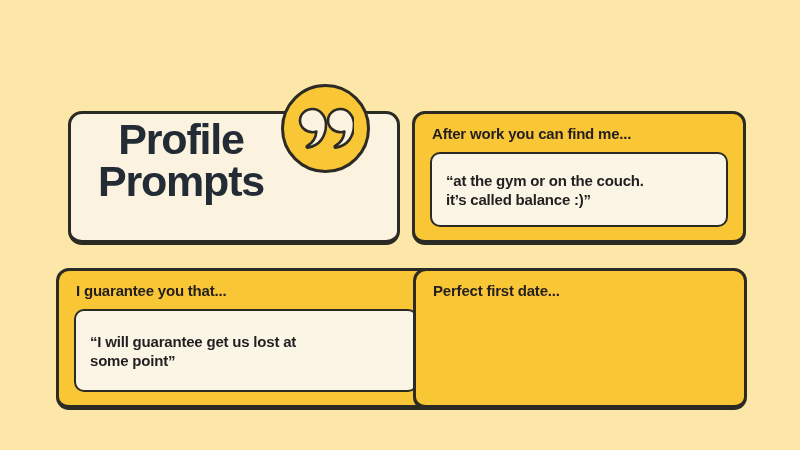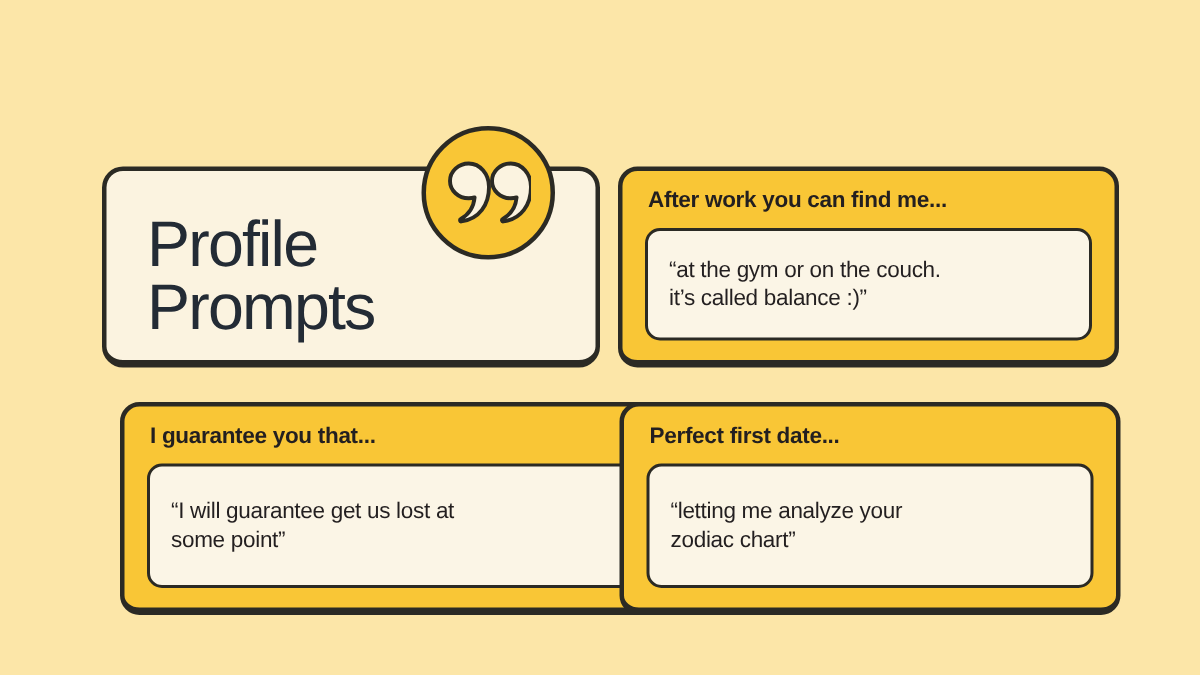--- a/index.html
+++ b/index.html
@@ -30,28 +30,29 @@
     background: #FBF3E0;
     border: 3px solid #2B2A24;
     border-bottom-width: 5px;
     border-radius: 14px;
     box-sizing: border-box;
     z-index: 2;
   }
   .title-text {
     position: absolute;
     left: 27px;
-    top: 28px;
+    top: 4px;
     font-size: 43px;
-    font-weight: normal;
+    font-weight: bold;
     line-height: 0.98;
     color: #232B35;
     letter-spacing: -1.2px;
     white-space: pre-line;
     margin: 0;
+    text-align: center;
   }
 
   
   .quote-badge {
     position: absolute;
     left: 281px;
     top: 84px;
     width: 89px;
     height: 89px;
     border-radius: 50%;
@@ -73,21 +74,21 @@
   .prompt-card {
     position: absolute;
     background: #F9C636;
     border: 3px solid #2B2A24;
     border-bottom-width: 5px;
     border-radius: 13px;
     box-sizing: border-box;
     z-index: 2;
   }
   .card-tr { left: 412px; top: 111px;  width: 334px; height: 134px; }
-  .card-bl { left: 80px;  top: 268px;  width: 380px; height: 142px; }
+  .card-bl { left: 56px;  top: 268px;  width: 380px; height: 142px; }
   .card-br { left: 413px; top: 268px;  width: 334px; height: 142px; }
 
   .prompt-label {
     position: absolute;
     left: 17px;
     top: 11px;
     font-size: 15px;
     font-weight: bold;
     color: #231F20;
     letter-spacing: -0.2px;
@@ -106,21 +107,21 @@
     border-radius: 10px;
     box-sizing: border-box;
   }
   .answer-text {
     position: absolute;
     left: 14px;
     right: 10px;
     top: 50%;
     transform: translateY(-50%);
     font-size: 15px;
-    font-weight: normal;
+    font-weight: bold;
     line-height: 1.3;
     color: #231F20;
     letter-spacing: -0.2px;
     white-space: pre-line;
     margin: 0;
   }
 </style>
 </head>
 <body>
 
@@ -149,19 +150,15 @@
   <div class="prompt-card card-bl">
     <p class="prompt-label">I guarantee you that...</p>
     <div class="answer-box">
       <p class="answer-text">“I will guarantee get us lost at
 some point”</p>
     </div>
   </div>
 
   <div class="prompt-card card-br">
     <p class="prompt-label">Perfect first date...</p>
-    <div class="answer-box">
-      <p class="answer-text">“letting me analyze your
-zodiac chart”</p>
-    </div>
   </div>
 
 </div>
 
 </body></html>

